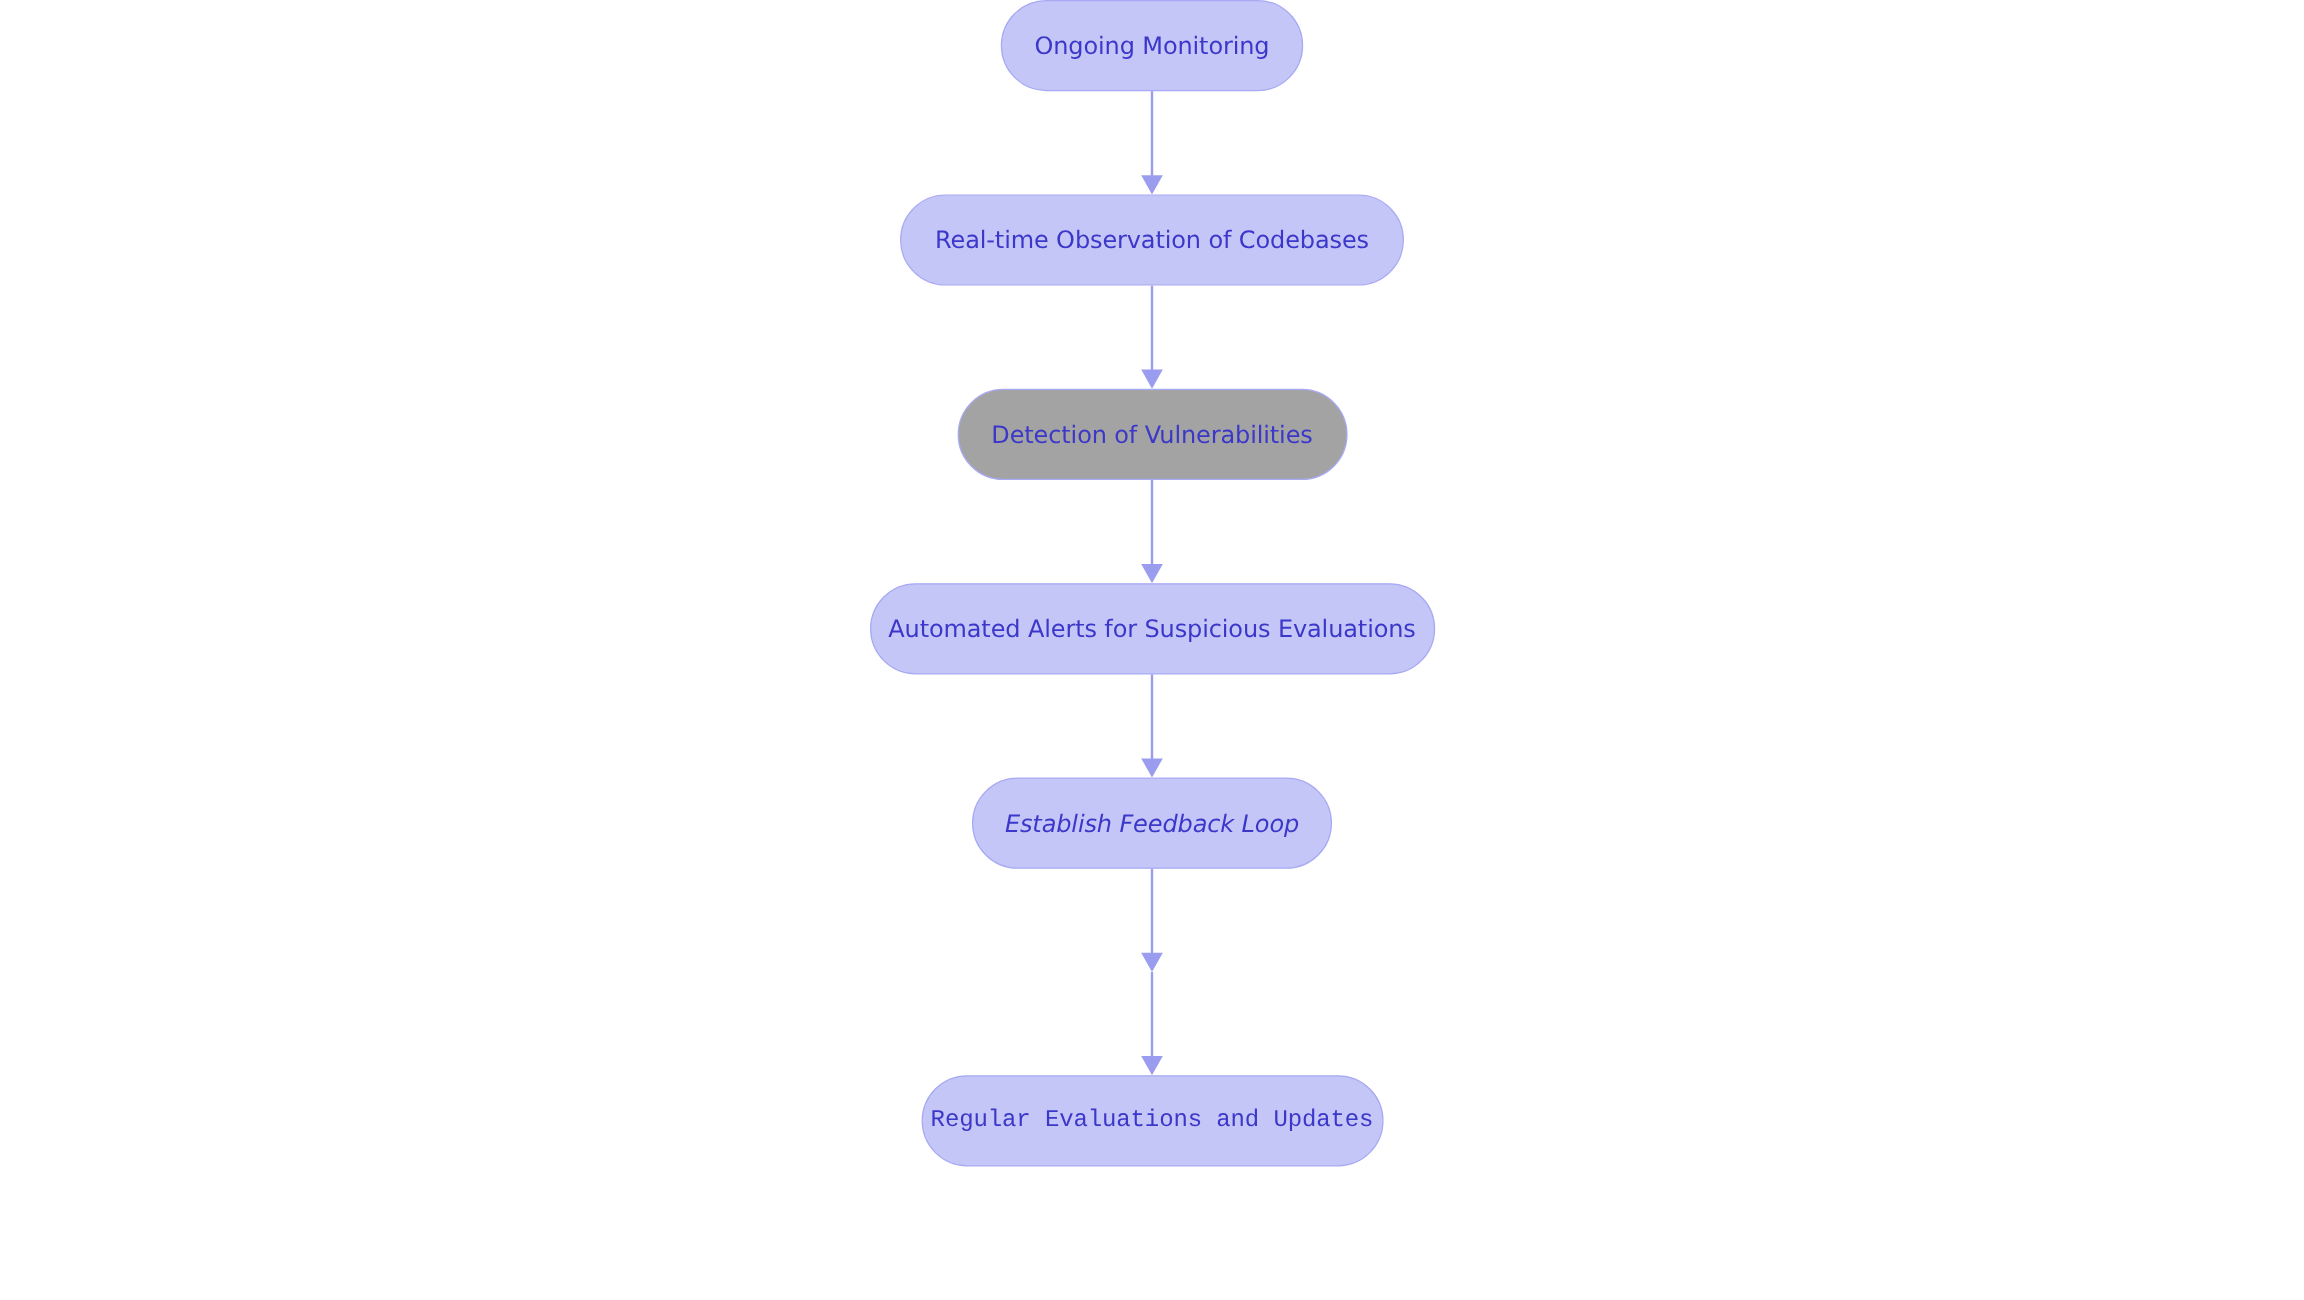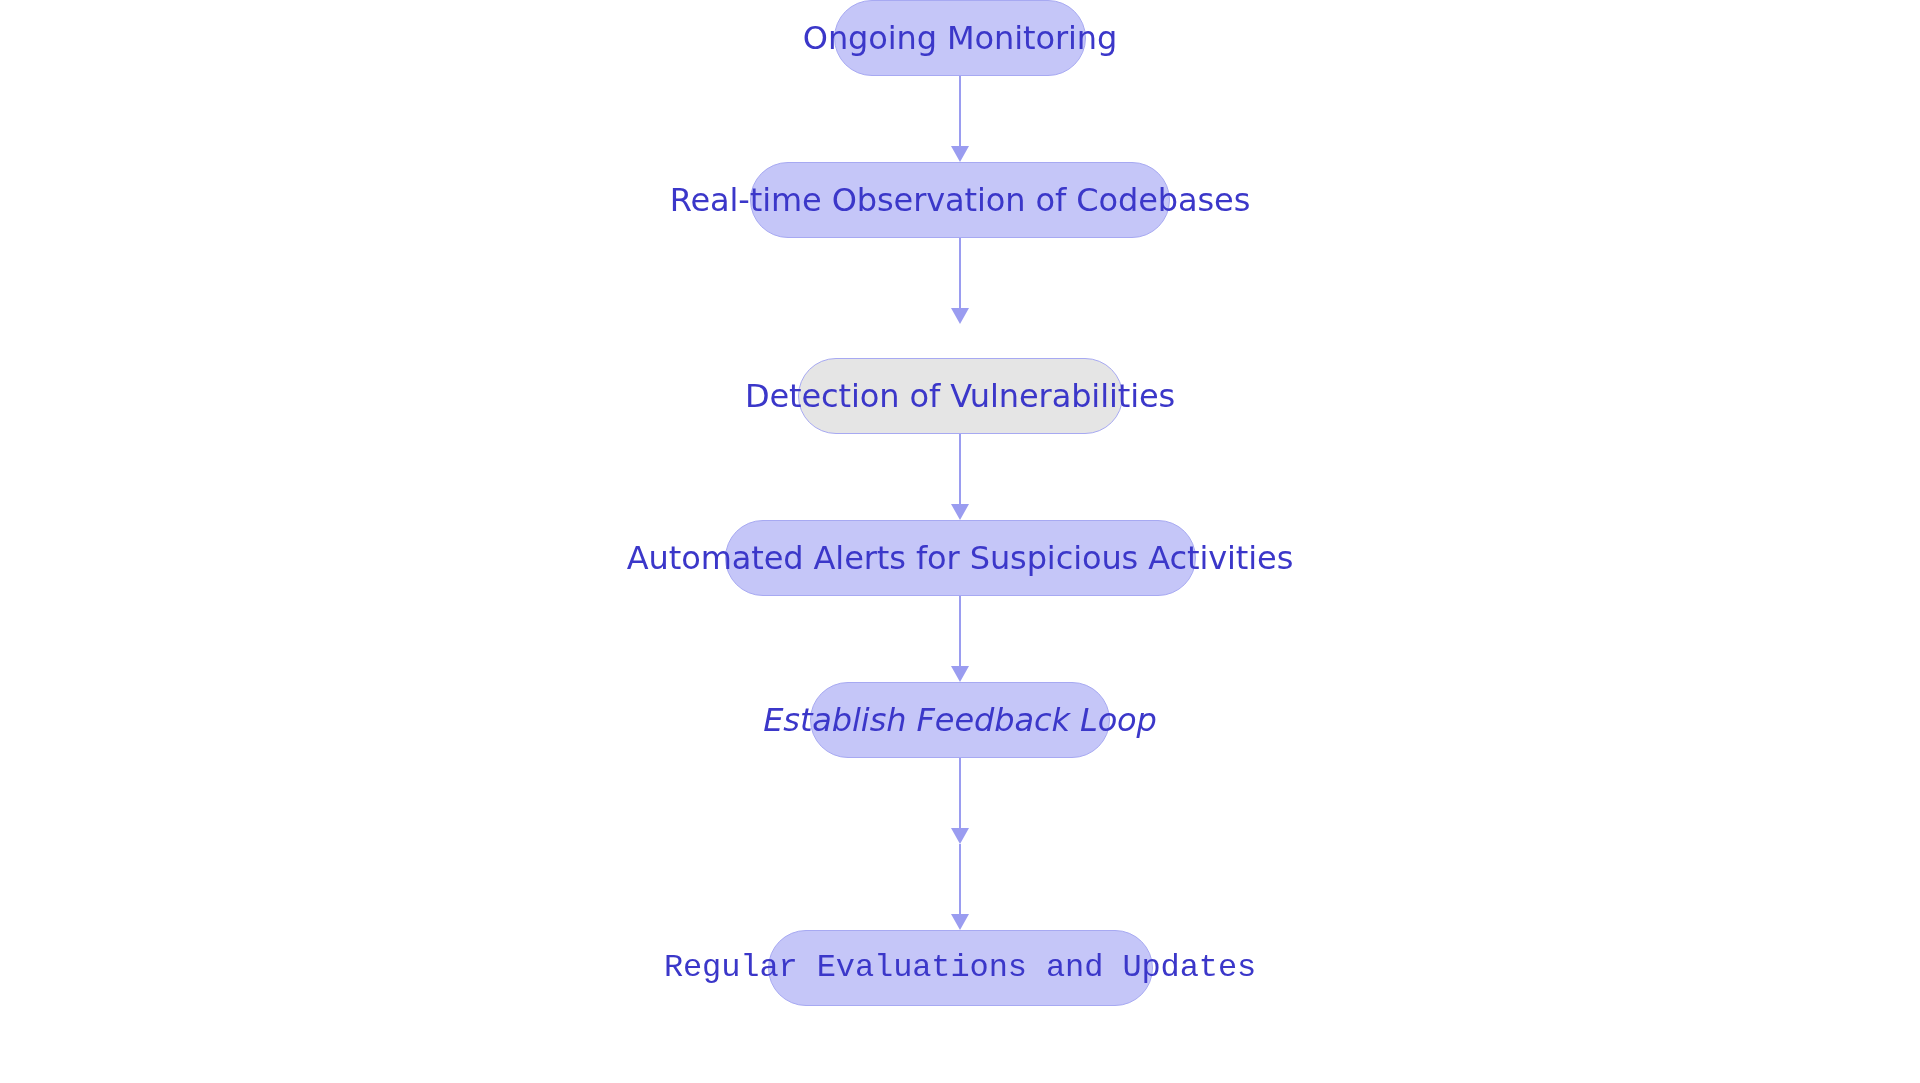--- a/index.html
+++ b/index.html
@@ -50,21 +50,21 @@
     border: 1.6px solid #a7a9f2;
     display: flex;
     align-items: center;
     justify-content: center;
     padding: 0 26px;
     flex: none;
   }
 
   .node-label {
     color: #3b37c9;
-    font-size: 32px;
+    font-size: 20px;
     line-height: 1;
     white-space: nowrap;
     letter-spacing: -0.1px;
     font-weight: 400;
   }
 
   
   .connector {
     position: relative;
     width: 22px;
@@ -113,32 +113,32 @@
       <div class="node" style="width: 420px; background: rgb(197, 198, 248); border-color: rgb(167, 169, 242);">
         <span class="node-label" style="color: rgb(59, 55, 201);">Real-time Observation of Codebases</span>
       </div>
     </div>
     <div class="connector">
       <div class="shaft" style="background: rgb(154, 156, 240);"></div>
       <div class="arrowhead" style="border-top-color: rgb(154, 156, 240);"></div>
     </div>
 
     <div class="flow-step">
-      <div class="node" style="width: 325px; background: #e5e5e5; border-color: rgb(167, 169, 242); margin-top: 34px;">
+      <div class="node" style="width: 325px; background: #a3a3a3; border-color: rgb(167, 169, 242);">
         <span class="node-label" style="color: rgb(59, 55, 201);">Detection of Vulnerabilities</span>
       </div>
     </div>
     <div class="connector">
       <div class="shaft" style="background: rgb(154, 156, 240);"></div>
       <div class="arrowhead" style="border-top-color: rgb(154, 156, 240);"></div>
     </div>
 
     <div class="flow-step">
       <div class="node" style="width: 471px; background: rgb(197, 198, 248); border-color: rgb(167, 169, 242);">
-        <span class="node-label" style="color: rgb(59, 55, 201);">Automated Alerts for Suspicious Activities</span>
+        <span class="node-label" style="color: rgb(59, 55, 201);">Automated Alerts for Suspicious Evaluations</span>
       </div>
     </div>
     <div class="connector">
       <div class="shaft" style="background: rgb(154, 156, 240);"></div>
       <div class="arrowhead" style="border-top-color: rgb(154, 156, 240);"></div>
     </div>
 
     <div class="flow-step">
       <div class="node" style="width: 300px; background: rgb(197, 198, 248); border-color: rgb(167, 169, 242);">
         <span class="node-label" style="color: rgb(59, 55, 201); font-style: italic;">Establish Feedback Loop</span>

